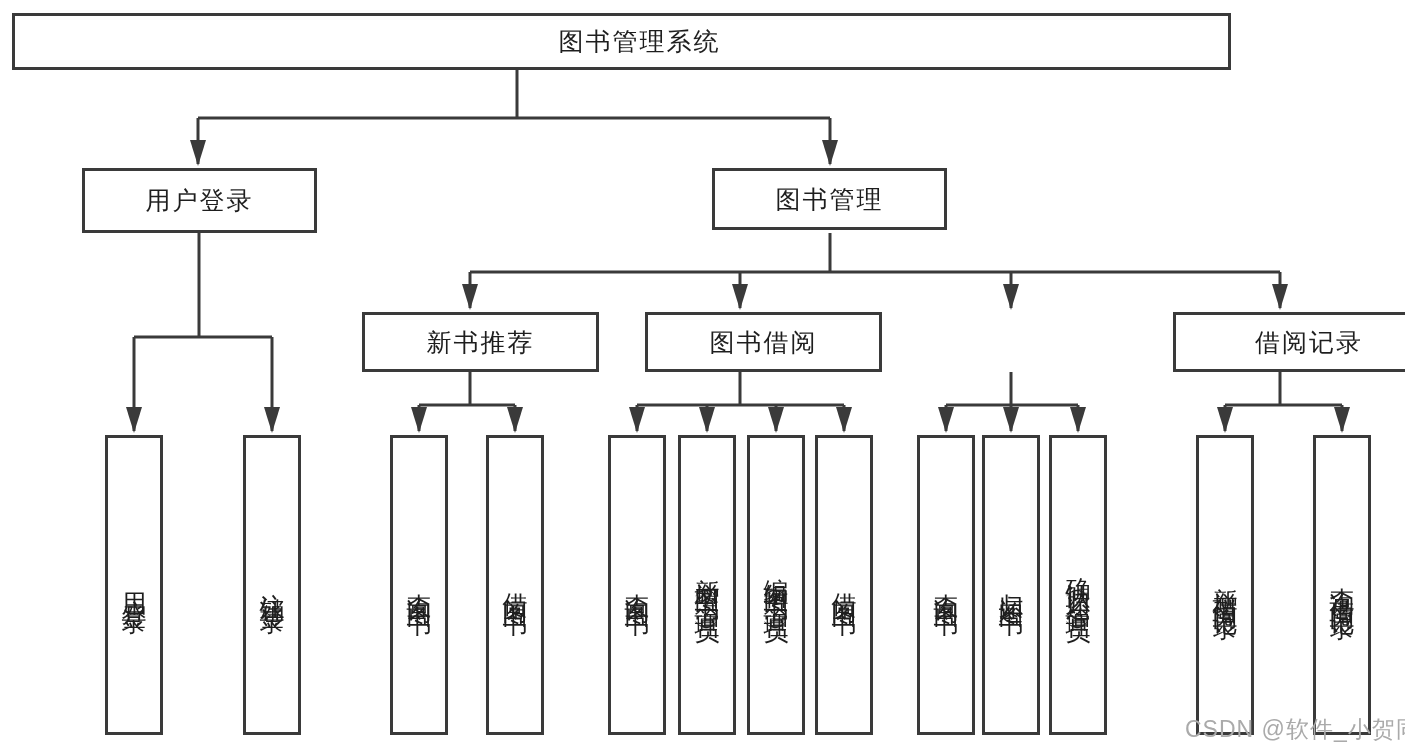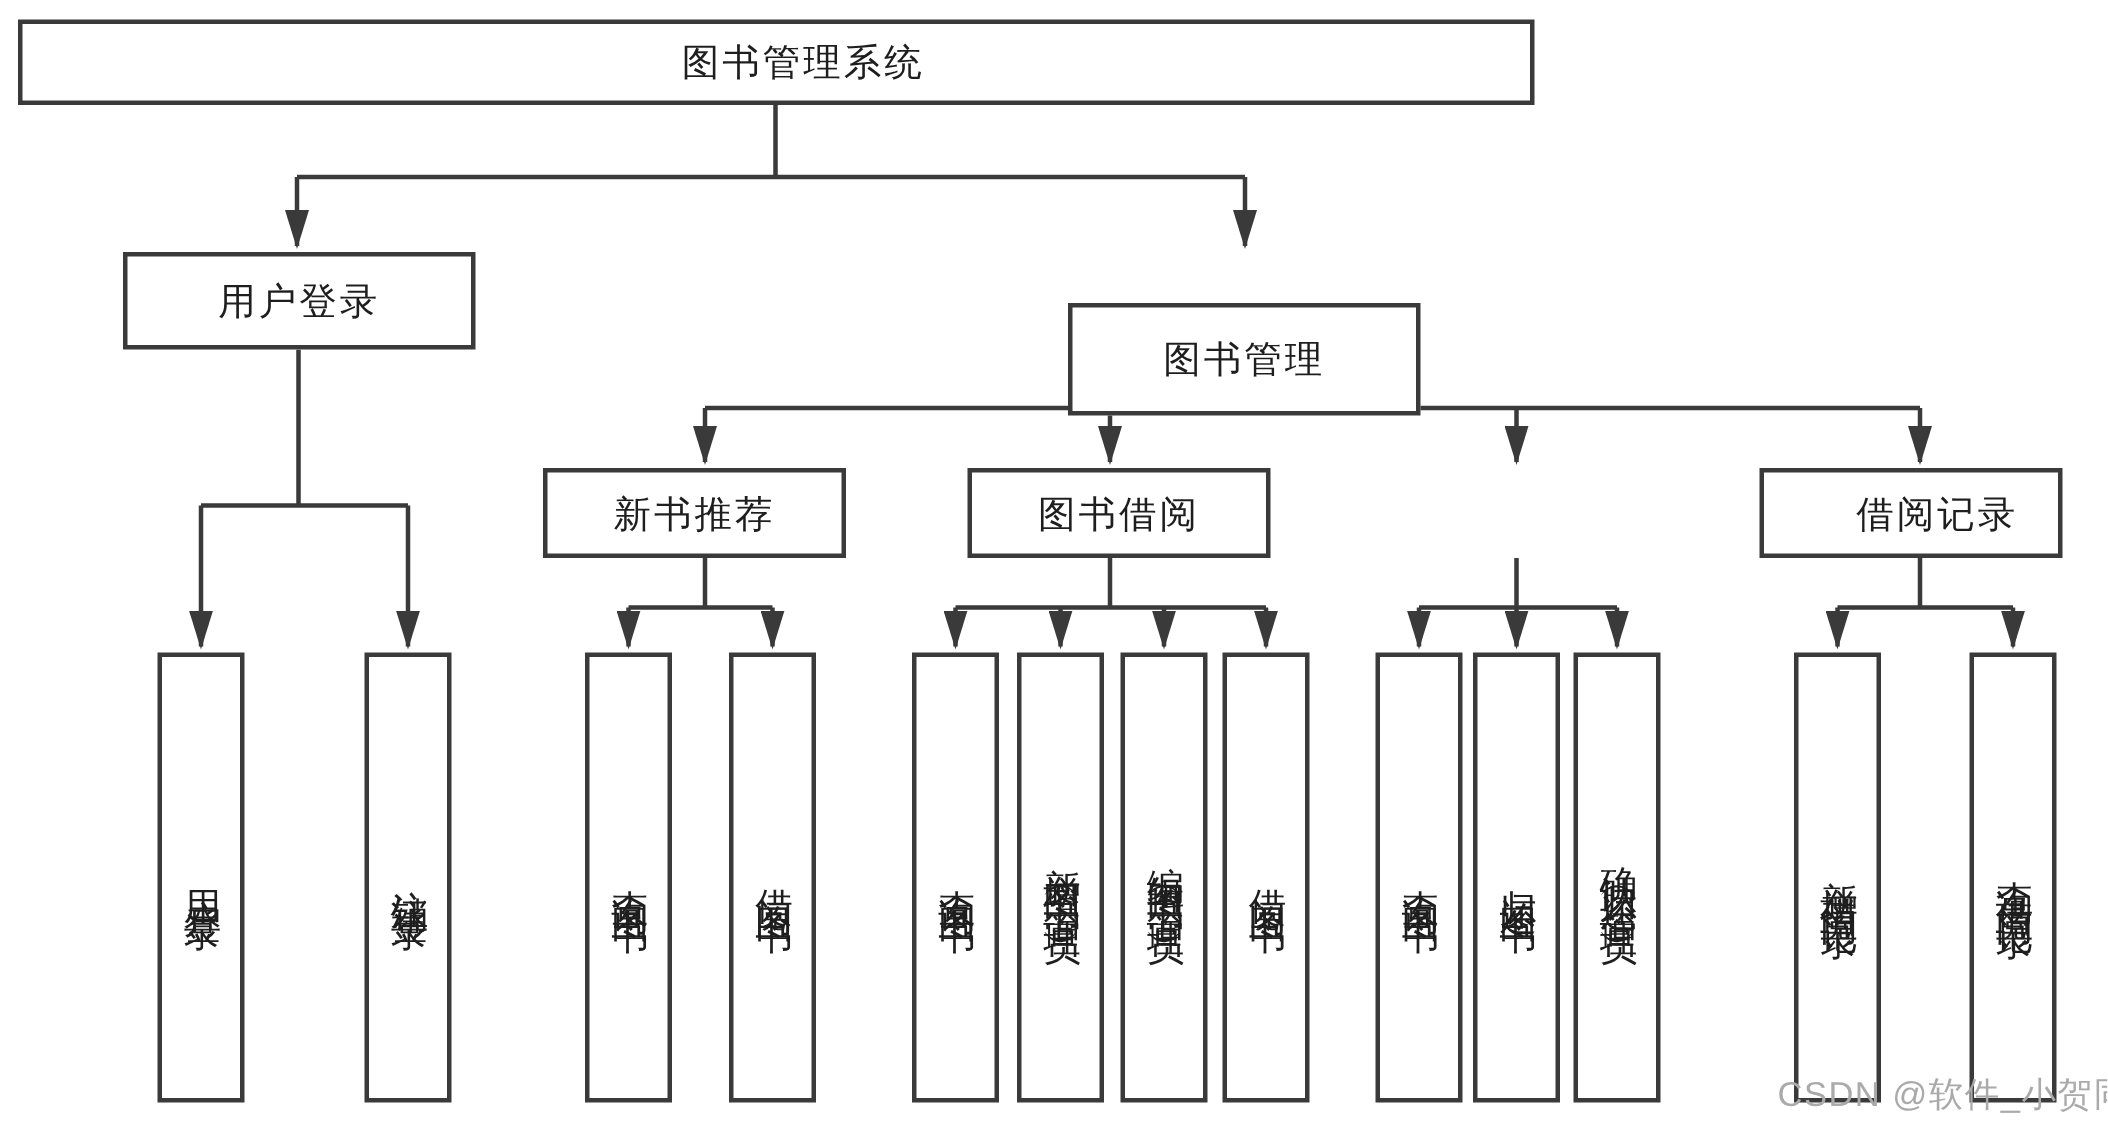--- a/index.html
+++ b/index.html
@@ -31,24 +31,24 @@
     z-index: 2;
   }
   .node.v {
     writing-mode: vertical-rl;
     text-orientation: mixed;
     letter-spacing: 6px;
     line-height: 1;
     white-space: normal;
     padding: 4px 0;
   }
-  .root   { left: 12px;  top: 13px;  width: 1011px; height: 57px; padding-left: 36px; }
+  .root   { left: 12px;  top: 13px;  width: 1219px; height: 57px; padding-left: 36px; }
   .b-user { left: 82px;  top: 168px; width: 235px;  height: 65px; }
-  .b-book { left: 712px; top: 168px; width: 235px;  height: 75px; margin-top: 34px; }
-  .l2 { top: 312px; width: 202px; height: 60px; }
+  .b-book { left: 712px; top: 168px; width: 235px;  height: 62px; }
+  .l2 { top: 312px; width: 237px; height: 60px; }
   .l2-0 { left: 362px; }
   .l2-1 { left: 633px; margin-left: 12px; }
   .l2-2 { left: 905px; }
   .l2-3 { left: 1173px; padding-left: 35px; }
   .leaf { top: 435px; width: 58px; height: 300px; }
   .lf-0  { left: 105px; }
   .lf-1  { left: 243px; }
   .lf-2  { left: 390px; }
   .lf-3  { left: 486px; }
   .lf-4  { left: 608px; }

